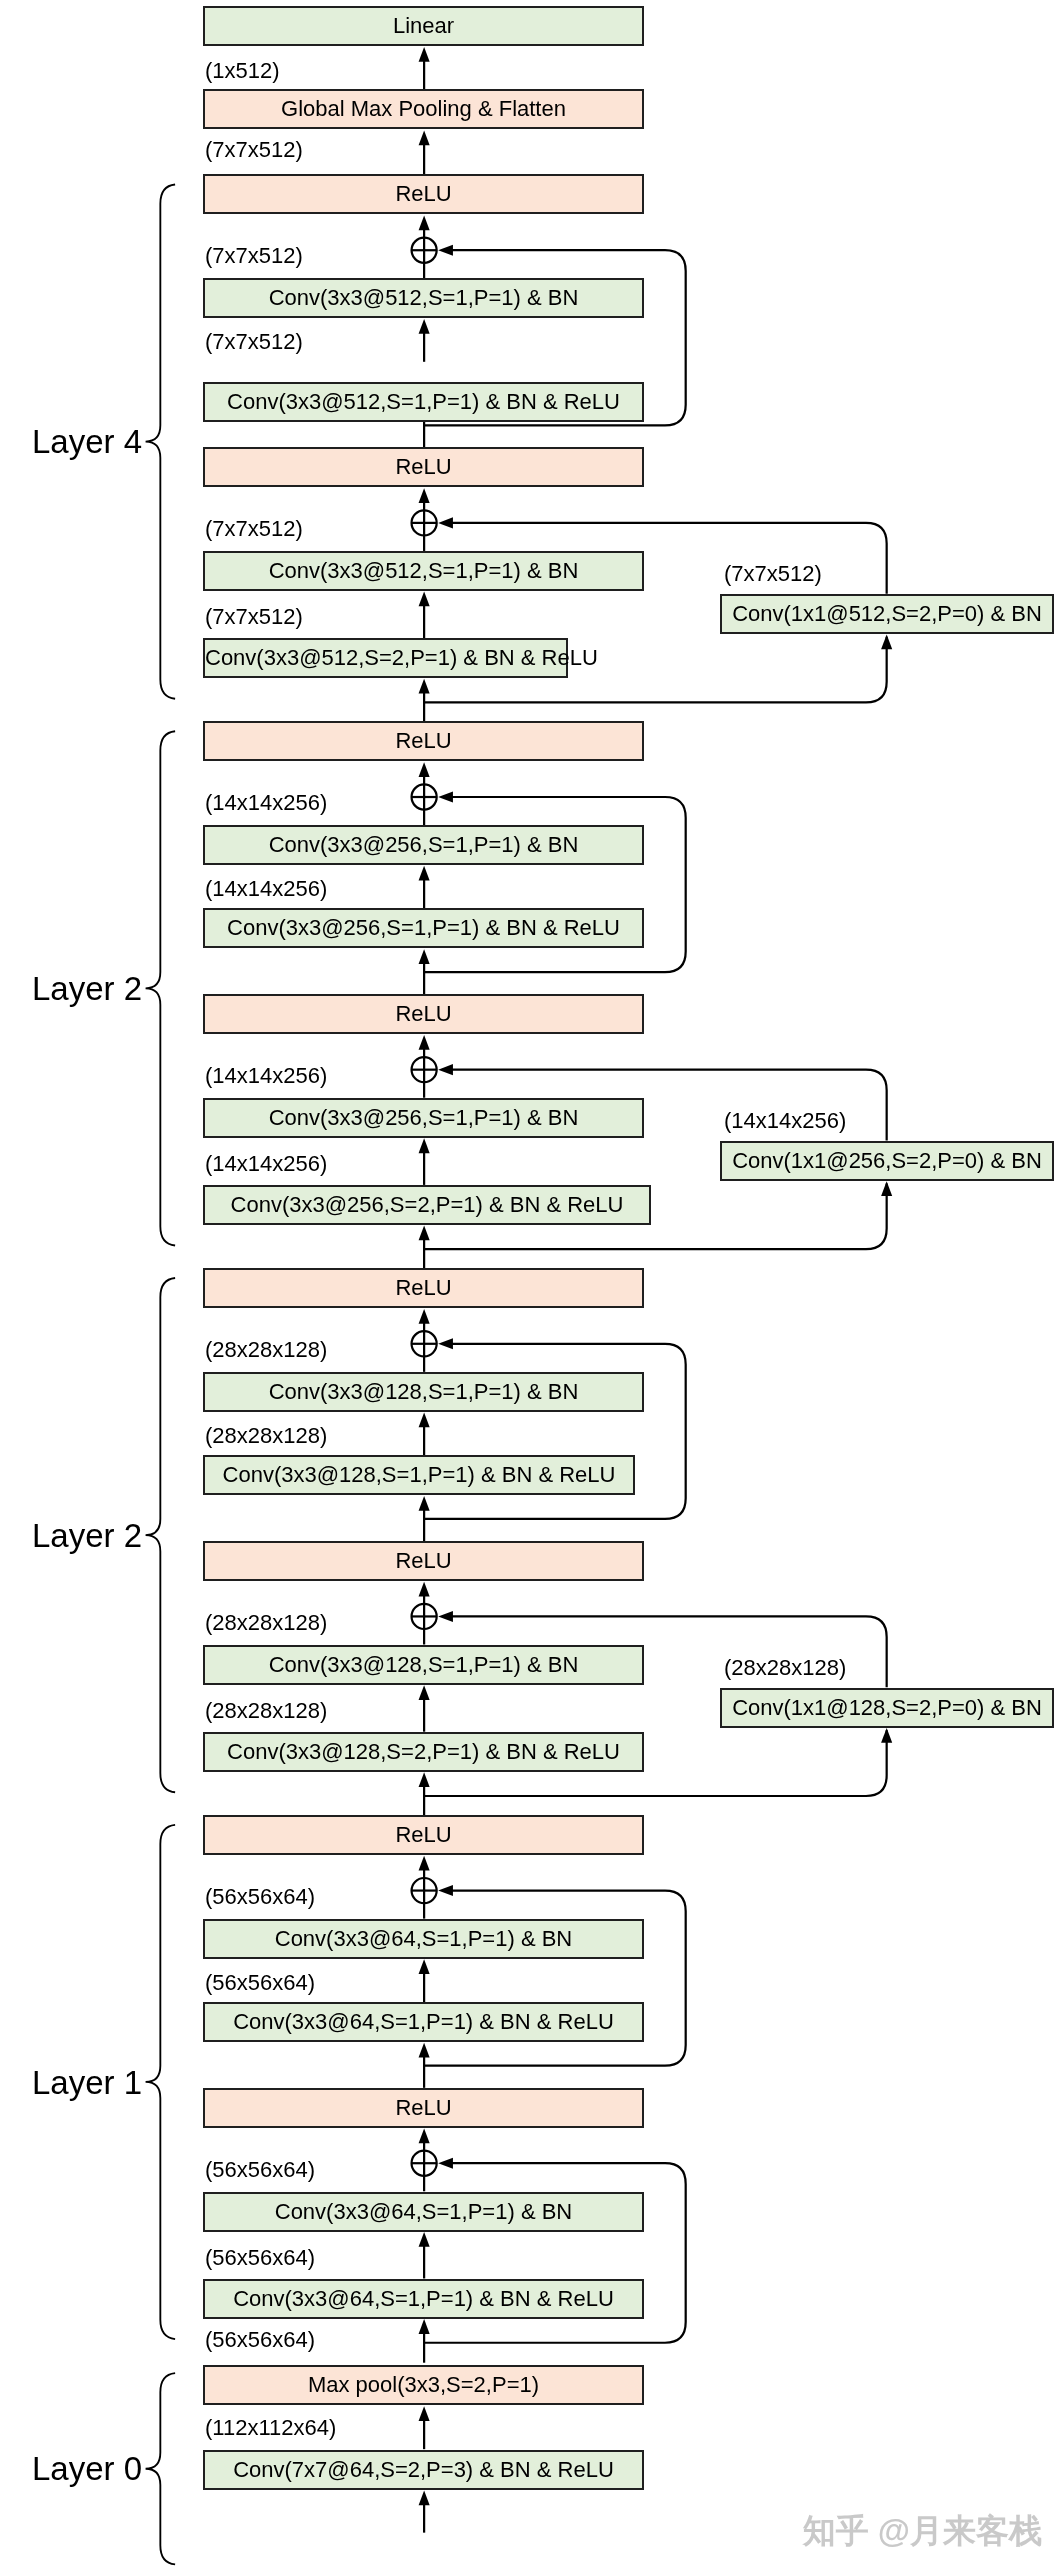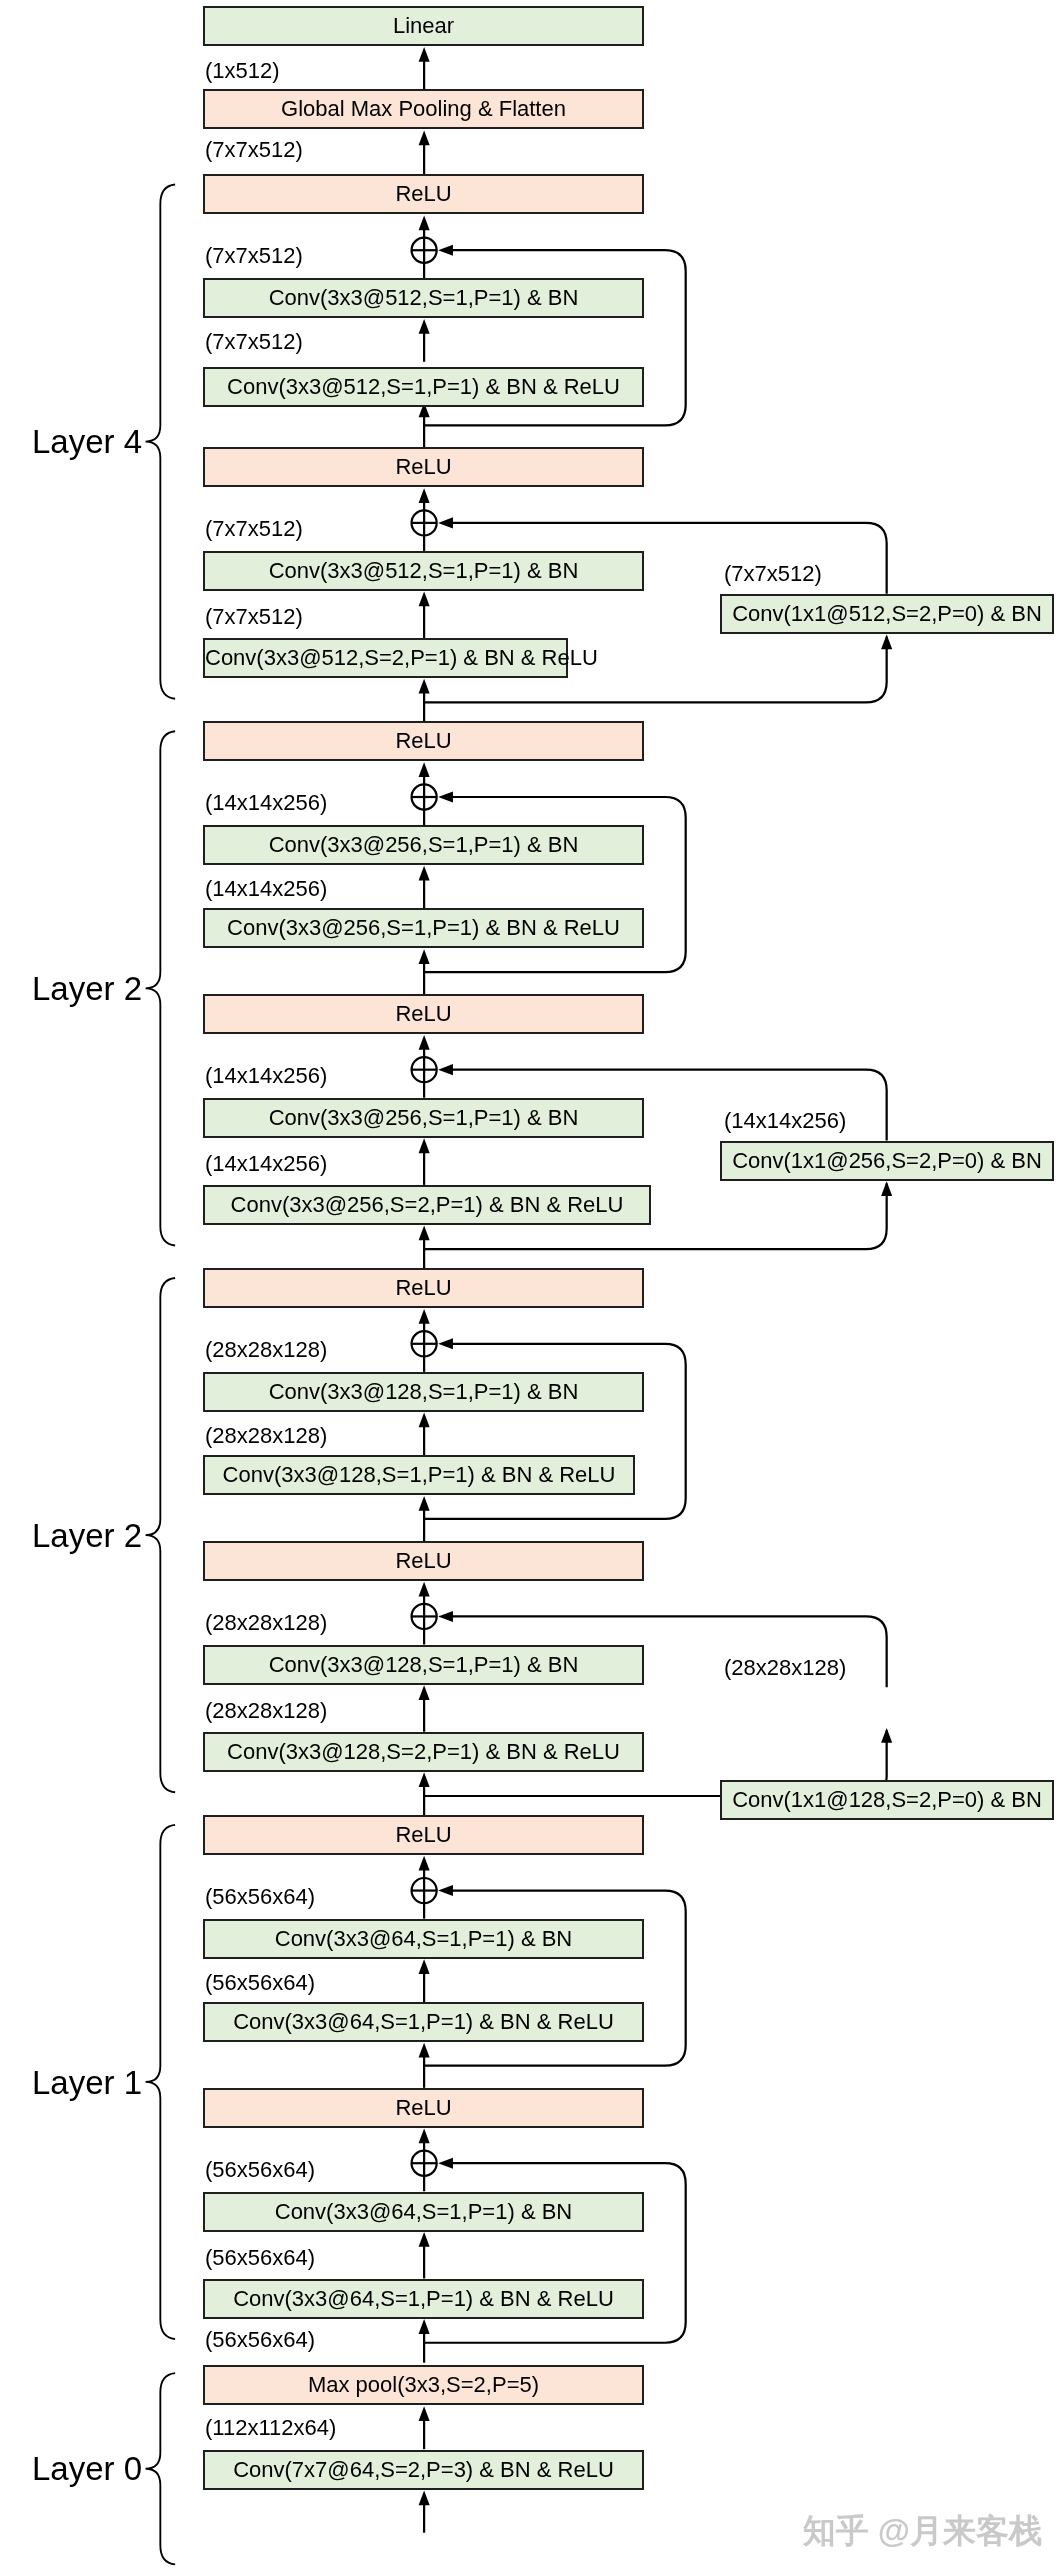--- a/index.html
+++ b/index.html
@@ -147,21 +147,21 @@
       <polygon points="574,3256 566.5,3276 581.5,3276" fill="#000000"></polygon>
       <polygon points="574,3370 566.5,3390 581.5,3390" fill="#000000"></polygon>
     </svg>
   <div class="watermark">知乎 @月来客栈</div>
 <div class="box green" style="left: 203px; top: 6px; width: 441px;">Linear</div>
     <div class="box orange" style="left: 203px; top: 89px; width: 441px;">Global Max Pooling &amp; Flatten</div>
     <div class="dim" style="left: 205px; top: 56px;">(1x512)</div>
     <div class="dim" style="left: 205px; top: 135px;">(7x7x512)</div>
     <div class="box orange" style="left: 203px; top: 174px; width: 441px;">ReLU</div>
     <div class="box green" style="left: 203px; top: 278px; width: 441px;">Conv(3x3@512,S=1,P=1) &amp; BN</div>
-    <div class="box green" style="left: 203px; top: 367px; width: 441px;">Conv(3x3@512,S=1,P=1) &amp; BN &amp; ReLU</div>
+    <div class="box green" style="left: 203px; top: 382px; width: 441px;">Conv(3x3@512,S=1,P=1) &amp; BN &amp; ReLU</div>
     <div class="box orange" style="left: 203px; top: 447px; width: 441px;">ReLU</div>
     <div class="box green" style="left: 203px; top: 551px; width: 441px;">Conv(3x3@512,S=1,P=1) &amp; BN</div>
     <div class="box green" style="left: 203px; top: 638px; width: 365px;">Conv(3x3@512,S=2,P=1) &amp; BN &amp; ReLU</div>
     <div class="box green" style="left: 720px; top: 594px; width: 334px;">Conv(1x1@512,S=2,P=0) &amp; BN</div>
     <div class="dim" style="left: 205px; top: 241px;">(7x7x512)</div>
     <div class="dim" style="left: 205px; top: 327px;">(7x7x512)</div>
     <div class="dim" style="left: 205px; top: 514px;">(7x7x512)</div>
     <div class="dim" style="left: 205px; top: 602px;">(7x7x512)</div>
     <div class="dim" style="left: 724px; top: 559px;">(7x7x512)</div>
     <div class="layer-label" style="top: 420px;">Layer 4</div>
@@ -177,37 +177,37 @@
     <div class="dim" style="left: 205px; top: 1061px;">(14x14x256)</div>
     <div class="dim" style="left: 205px; top: 1149px;">(14x14x256)</div>
     <div class="dim" style="left: 724px; top: 1106px;">(14x14x256)</div>
     <div class="layer-label" style="top: 967px;">Layer 2</div>
     <div class="box orange" style="left: 203px; top: 1268px; width: 441px;">ReLU</div>
     <div class="box green" style="left: 203px; top: 1372px; width: 441px;">Conv(3x3@128,S=1,P=1) &amp; BN</div>
     <div class="box green" style="left: 203px; top: 1455px; width: 432px;">Conv(3x3@128,S=1,P=1) &amp; BN &amp; ReLU</div>
     <div class="box orange" style="left: 203px; top: 1541px; width: 441px;">ReLU</div>
     <div class="box green" style="left: 203px; top: 1645px; width: 441px;">Conv(3x3@128,S=1,P=1) &amp; BN</div>
     <div class="box green" style="left: 203px; top: 1732px; width: 441px;">Conv(3x3@128,S=2,P=1) &amp; BN &amp; ReLU</div>
-    <div class="box green" style="left: 720px; top: 1780px; width: 334px;">Conv(1x1@128,S=2,P=0) &amp; BN</div>
+    <div class="box green" style="left: 720px; top: 1688px; width: 334px;">Conv(1x1@128,S=2,P=0) &amp; BN</div>
     <div class="dim" style="left: 205px; top: 1335px;">(28x28x128)</div>
     <div class="dim" style="left: 205px; top: 1421px;">(28x28x128)</div>
     <div class="dim" style="left: 205px; top: 1608px;">(28x28x128)</div>
     <div class="dim" style="left: 205px; top: 1696px;">(28x28x128)</div>
     <div class="dim" style="left: 724px; top: 1653px;">(28x28x128)</div>
     <div class="layer-label" style="top: 1514px;">Layer 2</div>
     <div class="box orange" style="left: 203px; top: 1815px; width: 441px;">ReLU</div>
     <div class="box green" style="left: 203px; top: 1919px; width: 441px;">Conv(3x3@64,S=1,P=1) &amp; BN</div>
     <div class="box green" style="left: 203px; top: 2002px; width: 441px;">Conv(3x3@64,S=1,P=1) &amp; BN &amp; ReLU</div>
     <div class="box orange" style="left: 203px; top: 2088px; width: 441px;">ReLU</div>
     <div class="box green" style="left: 203px; top: 2192px; width: 441px;">Conv(3x3@64,S=1,P=1) &amp; BN</div>
     <div class="box green" style="left: 203px; top: 2279px; width: 441px;">Conv(3x3@64,S=1,P=1) &amp; BN &amp; ReLU</div>
     <div class="dim" style="left: 205px; top: 1882px;">(56x56x64)</div>
     <div class="dim" style="left: 205px; top: 1968px;">(56x56x64)</div>
     <div class="dim" style="left: 205px; top: 2155px;">(56x56x64)</div>
     <div class="dim" style="left: 205px; top: 2243px;">(56x56x64)</div>
     <div class="layer-label" style="top: 2061px;">Layer 1</div>
-    <div class="box orange" style="left: 203px; top: 2365px; width: 441px;">Max pool(3x3,S=2,P=5)</div>
+    <div class="box orange" style="left: 203px; top: 2365px; width: 441px;">Max pool(3x3,S=2,P=1)</div>
     <div class="box green" style="left: 203px; top: 2450px; width: 441px;">Conv(7x7@64,S=2,P=3) &amp; BN &amp;  ReLU</div>
     <div class="dim" style="left: 205px; top: 2325px;">(56x56x64)</div>
     <div class="dim" style="left: 205px; top: 2413px;">(112x112x64)</div>
     <div class="layer-label" style="top: 2447px;">Layer 0</div>
   </div>
 
 
 </body></html>

